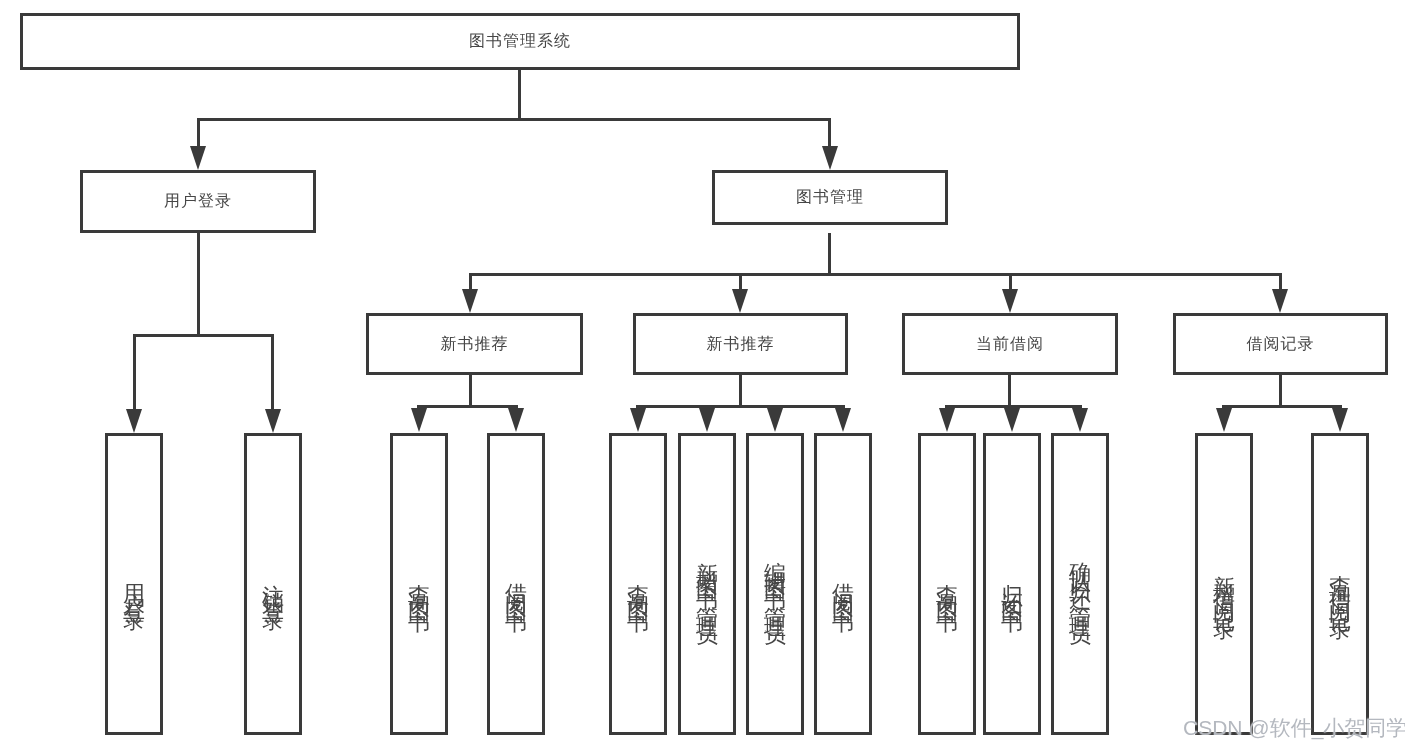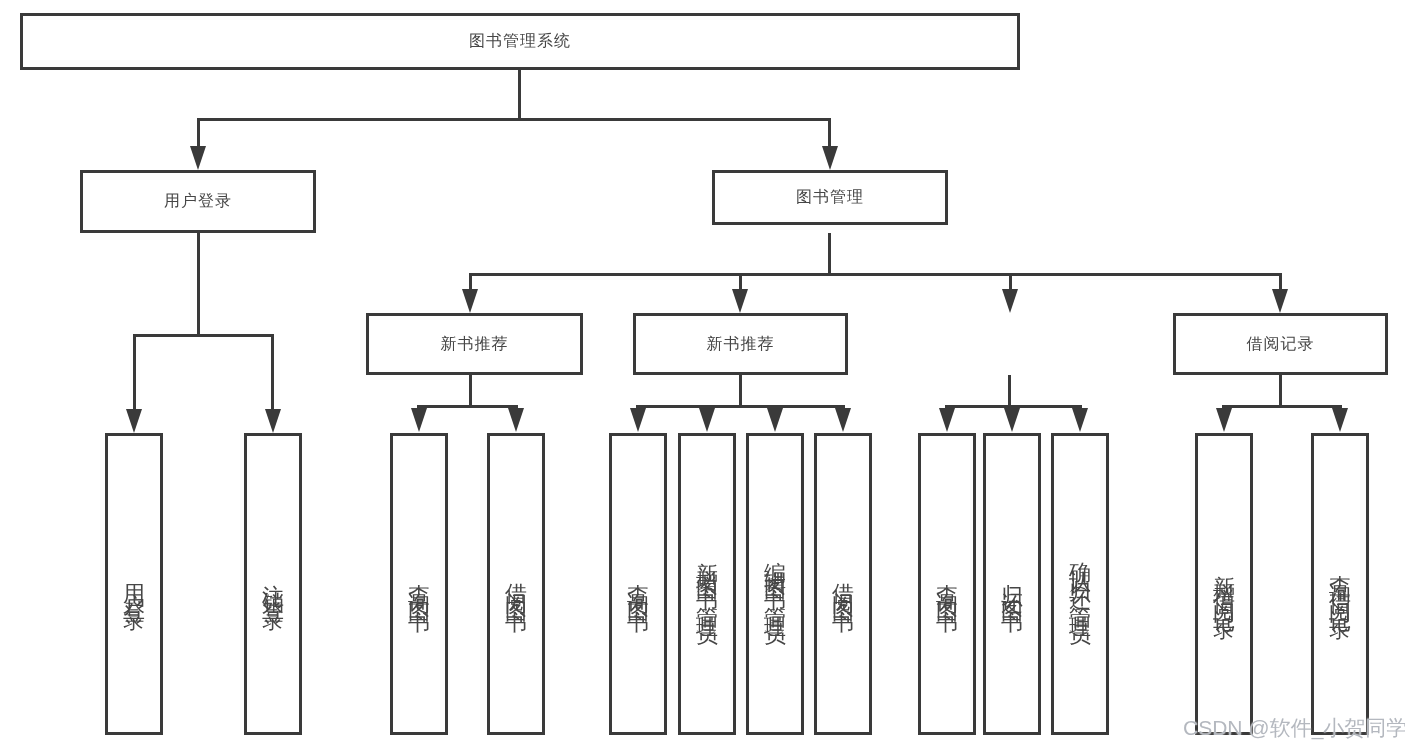--- a/index.html
+++ b/index.html
@@ -116,20 +116,21 @@
   <div class="ar" style="left:1216px;top:408px"></div>
   <div class="ar" style="left:1332px;top:408px"></div>
 
   <div class="box h" style="left:20px;top:13px;width:1000px;height:57px">图书管理系统</div>
 
   <div class="box h" style="left:80px;top:170px;width:236px;height:63px">用户登录</div>
   <div class="box h" style="left:712px;top:170px;width:236px;height:55px">图书管理</div>
 
   <div class="box h" style="left:366px;top:313px;width:217px;height:62px">新书推荐</div>
   <div class="box h" style="left:633px;top:313px;width:215px;height:62px">新书推荐</div>
+  <div class="box h" style="left:902px;top:313px;width:216px;height:62px">当前借阅</div>
   <div class="box h" style="left:1173px;top:313px;width:215px;height:62px">借阅记录</div>
 
   <div class="box v" style="left:105px;top:433px;width:58px;height:302px">用户登录</div>
   <div class="box v" style="left:244px;top:433px;width:58px;height:302px">注销登录</div>
 
   <div class="box v" style="left:390px;top:433px;width:58px;height:302px">查询图书</div>
   <div class="box v" style="left:487px;top:433px;width:58px;height:302px">借阅图书</div>
 
   <div class="box v" style="left:609px;top:433px;width:58px;height:302px">查询图书</div>
   <div class="box v" style="left:678px;top:433px;width:58px;height:302px">新增图书（管理员）</div>

